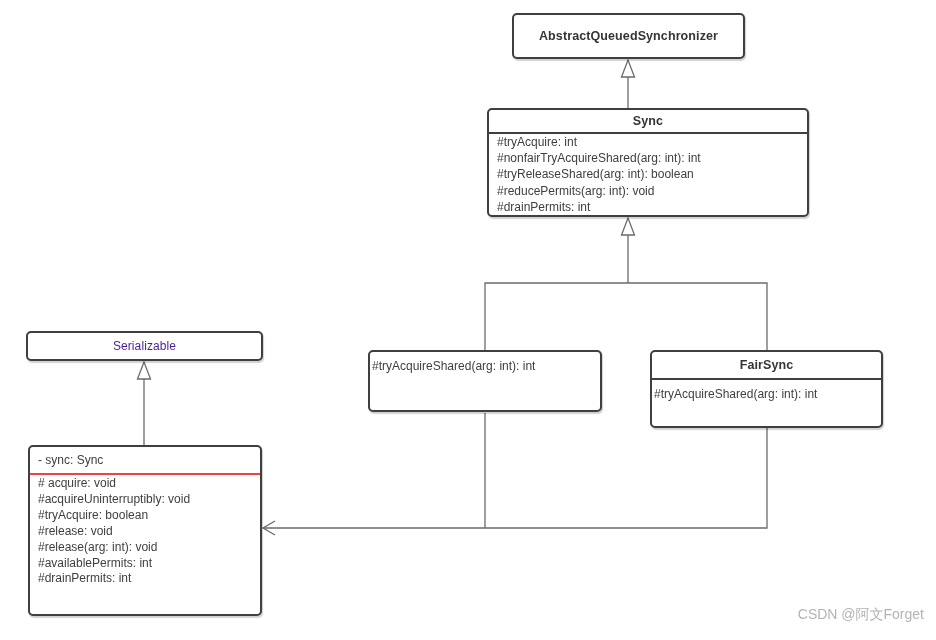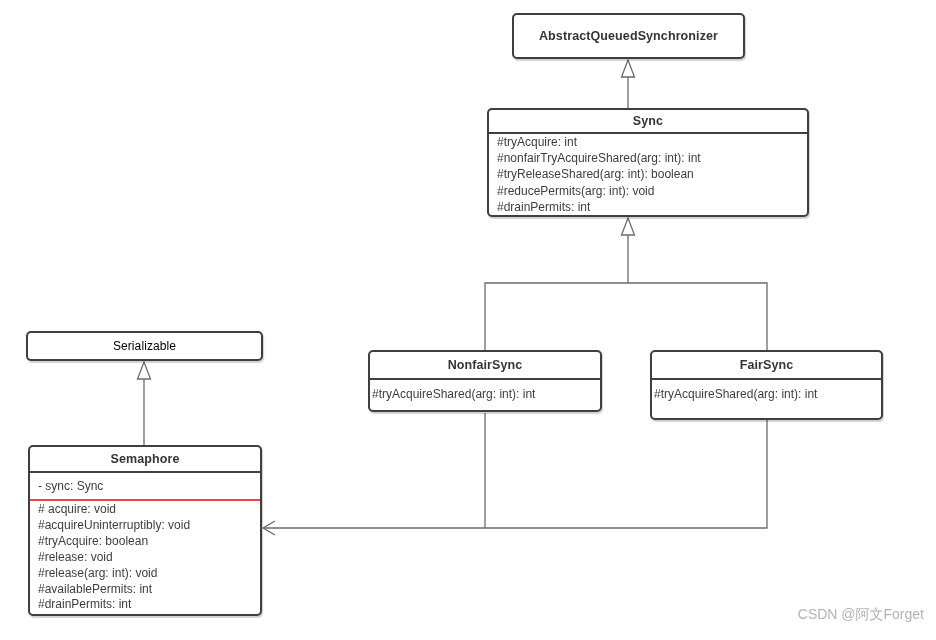--- a/index.html
+++ b/index.html
@@ -15,37 +15,37 @@
     box-shadow:1px 1.5px 1px rgba(0,0,0,0.18);
     overflow:hidden;
   }
   .uml-title {
     font-weight:bold; font-size:12.5px; letter-spacing:0.1px;
     display:flex; align-items:center; justify-content:center;
     border-bottom:2px solid #3f3f3f; color:#353535;
     white-space:nowrap;
   }
   .uml-title.no-sep { border-bottom:none; height:100%; }
-  .uml-title.regular { font-weight:normal; color:#000000; font-size:12px; }
+  .uml-title.regular { font-weight:normal; color:#4c1d95; font-size:12px; }
   .uml-members {
     font-size:12px; color:#3e3e3e; white-space:nowrap;
   }
   .uml-member { white-space:nowrap; }
 
   
   #box-aqs { left:512px; top:13px; width:233px; height:46px; }
 
   
   #box-sync { left:467px; top:108px; width:322px; height:109px;margin-left:20px; }
   #box-sync .uml-title { height:22px; }
   #box-sync .uml-members { padding:0 8px; line-height:16.2px; }
 
   
   #box-nonfairsync { left:368px; top:350px; width:234px; height:62px; }
-  #box-fairsync    { left:650px; top:350px; width:233px; height:70px; }
+  #box-fairsync    { left:650px; top:350px; width:233px; height:78px; }
   #box-nonfairsync .uml-title, #box-fairsync .uml-title { height:26px; }
   #box-nonfairsync .uml-members, #box-fairsync .uml-members { padding:7px 8px 0 2px; line-height:14px; }
 
   
   #box-serializable { left:26px; top:331px; width:237px; height:30px; }
 
   
   #box-semaphore { left:28px; top:445px; width:234px; height:171px; }
   #box-semaphore .uml-title { height:24px; }
   .uml-attrs {
@@ -91,39 +91,37 @@
     <div class="uml-members">
       <div class="uml-member">#tryAcquire: int</div>
       <div class="uml-member">#nonfairTryAcquireShared(arg: int): int</div>
       <div class="uml-member">#tryReleaseShared(arg: int): boolean</div>
       <div class="uml-member">#reducePermits(arg: int): void</div>
       <div class="uml-member">#drainPermits: int</div>
     </div>
   </div>
 
   <div class="uml-class" id="box-nonfairsync">
-    <div class="uml-title">NonfairSync</div>
     <div class="uml-members">
       <div class="uml-member">#tryAcquireShared(arg: int): int</div>
     </div>
   </div>
 
   <div class="uml-class" id="box-fairsync">
     <div class="uml-title">FairSync</div>
     <div class="uml-members">
       <div class="uml-member">#tryAcquireShared(arg: int): int</div>
     </div>
   </div>
 
   <div class="uml-class" id="box-serializable">
     <div class="uml-title no-sep regular">Serializable</div>
   </div>
 
   <div class="uml-class" id="box-semaphore">
-    <div class="uml-title">Semaphore</div>
     <div class="uml-attrs">- sync: Sync</div>
     <div class="uml-members">
       <div class="uml-member"># acquire: void</div>
       <div class="uml-member">#acquireUninterruptibly: void</div>
       <div class="uml-member">#tryAcquire: boolean</div>
       <div class="uml-member">#release: void</div>
       <div class="uml-member">#release(arg: int): void</div>
       <div class="uml-member">#availablePermits: int</div>
       <div class="uml-member">#drainPermits: int</div>
     </div>

